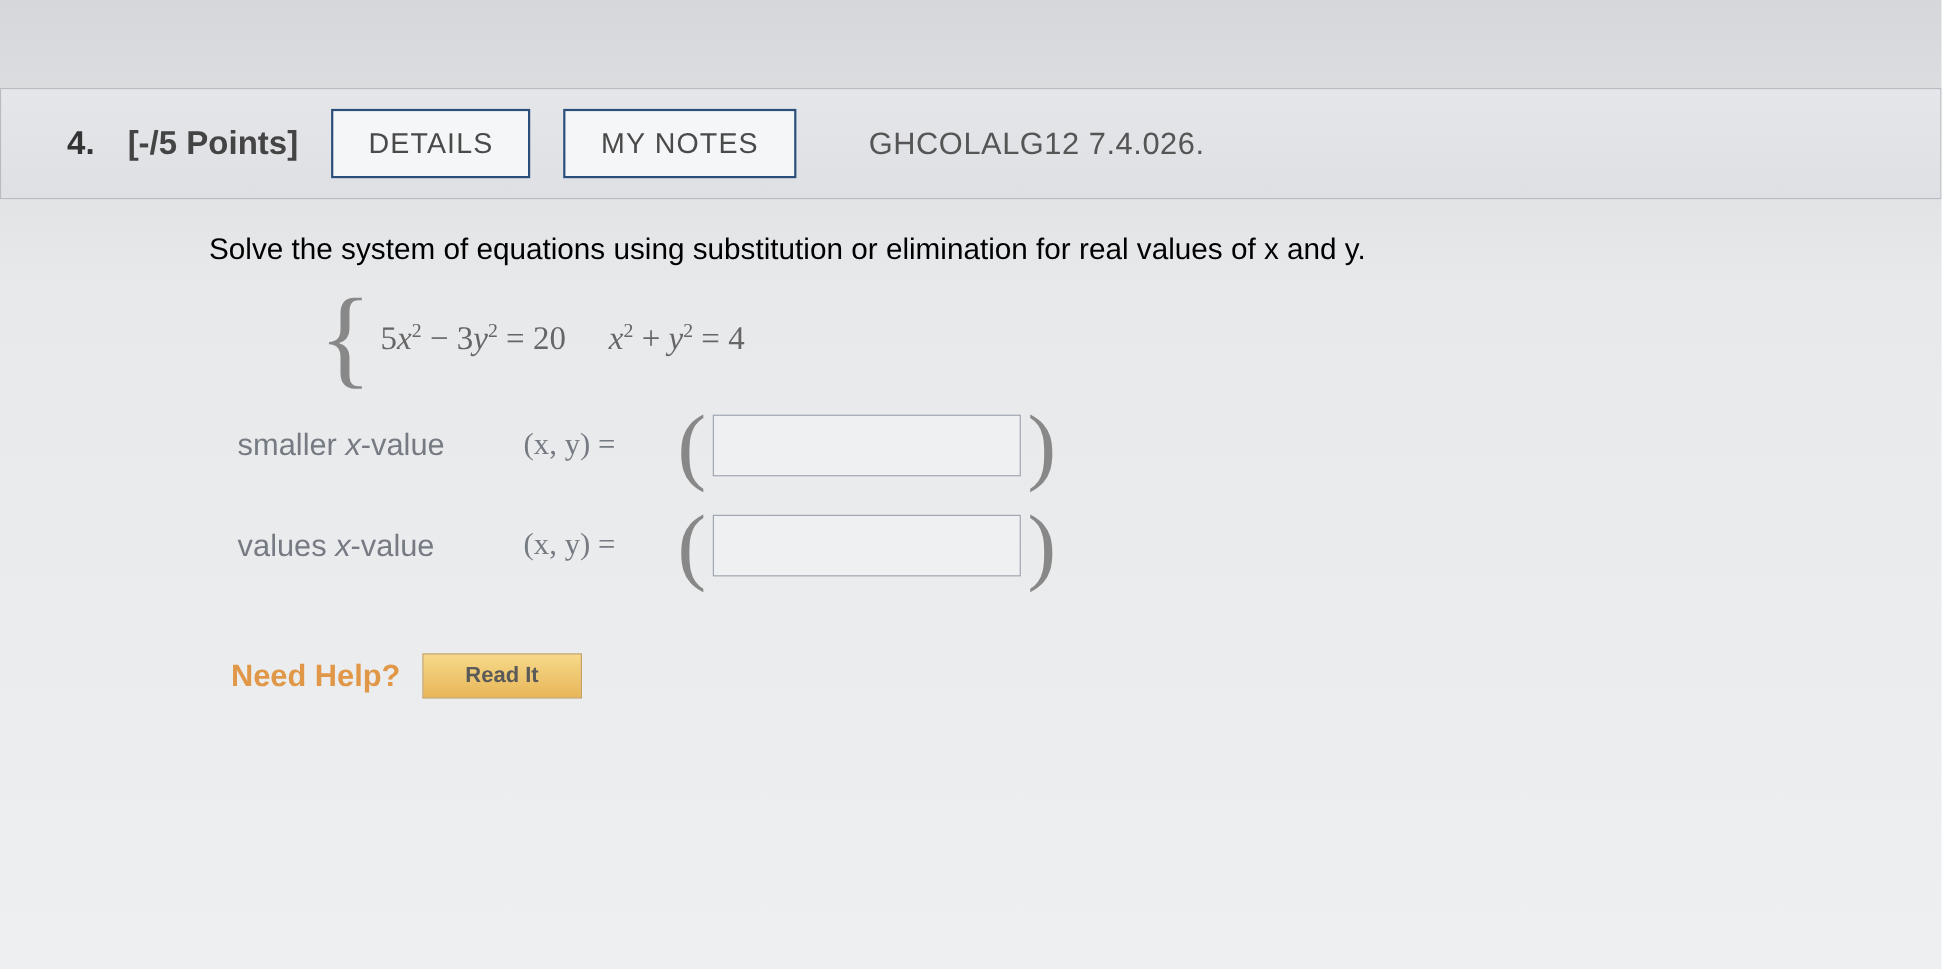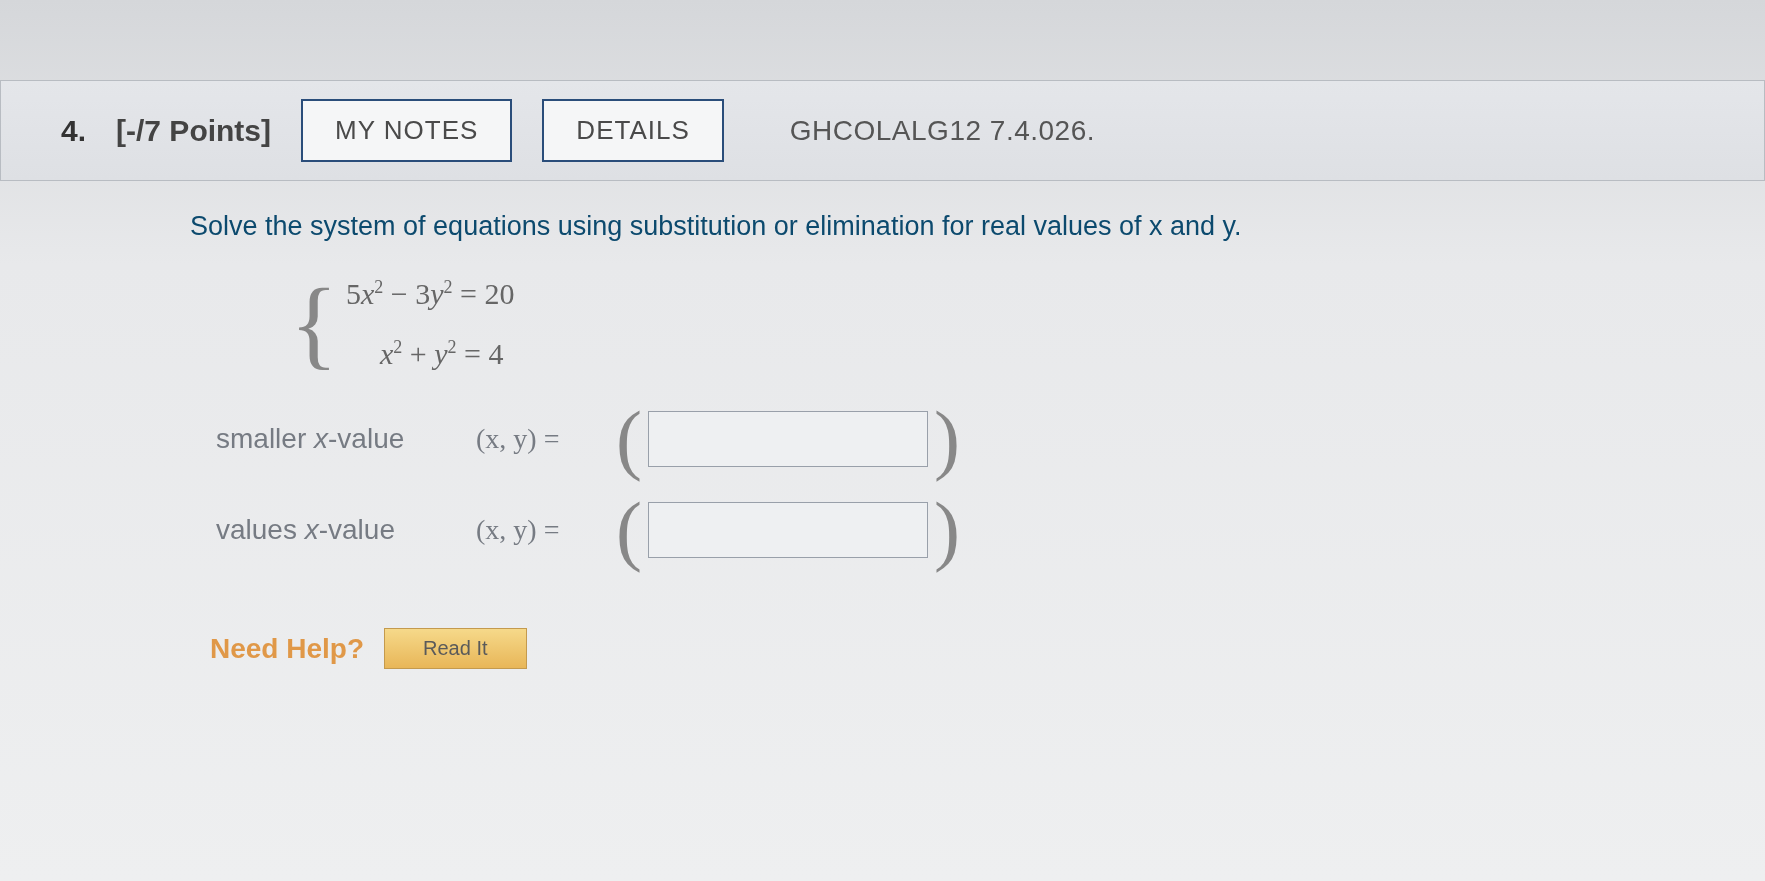--- a/index.html
+++ b/index.html
@@ -46,41 +46,41 @@
       font-size: 28px;
       color: #555;
       margin-left: 36px;
       letter-spacing: 0.5px;
     }
     .question-body {
       padding: 30px 190px 30px 190px;
     }
     .instruction {
       font-size: 27px;
-      color: #0c4a6e;
+      color: #000000;
       margin-bottom: 35px;
     }
     .equations {
       margin-left: 100px;
       margin-bottom: 40px;
       display: flex;
       align-items: center;
     }
     .brace {
       font-size: 100px;
       color: #888;
       line-height: 0.6;
       font-weight: 100;
       margin-right: 8px;
       font-family: serif;
     }
     .eq-group {
       display: flex;
-      flex-direction: column;
-      gap: 26px;
+      flex-direction: row;
+      gap: 5px;
     }
     .eq-line {
       font-size: 30px;
       color: #666;
       font-family: Georgia, serif;
     }
     .eq-line .var {
       font-style: italic;
     }
     .eq-line sup {
@@ -133,33 +133,33 @@
     .help-text {
       font-size: 28px;
       color: #e09848;
       font-weight: 700;
     }
     .readit-button {
       background: linear-gradient(180deg, #f6d98a 0%, #e8b658 100%);
       border: 1px solid #c49a4e;
       padding: 8px 38px;
       font-size: 20px;
-      font-weight: normal;
+      font-weight: bold;
       color: #5a5a5a;
       cursor: pointer;
     }
   </style>
 </head>
 <body>
 
 <div class="question-header">
   <span class="question-number">4.</span>
-  <span class="points">[-/7 Points]</span>
+  <span class="points">[-/5 Points]</span>
+  <button class="header-button">DETAILS</button>
   <button class="header-button">MY NOTES</button>
-  <button class="header-button">DETAILS</button>
   <span class="reference">GHCOLALG12 7.4.026.</span>
 </div>
 
 <div class="question-body">
   <div class="instruction">Solve the system of equations using substitution or elimination for real values of x and y.</div>
 
   <div class="equations">
     <span class="brace">{</span>
     <div class="eq-group">
       <div class="eq-line">

